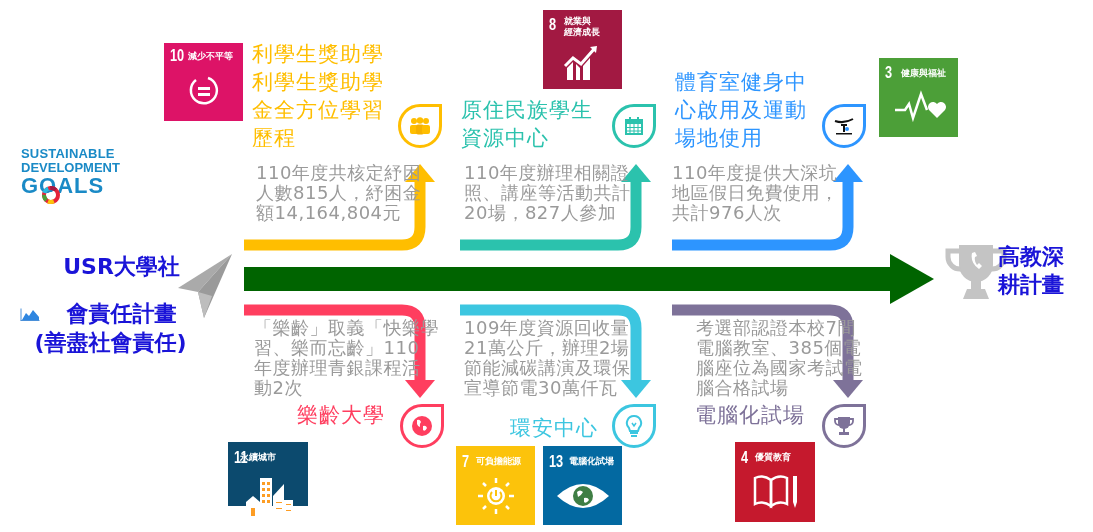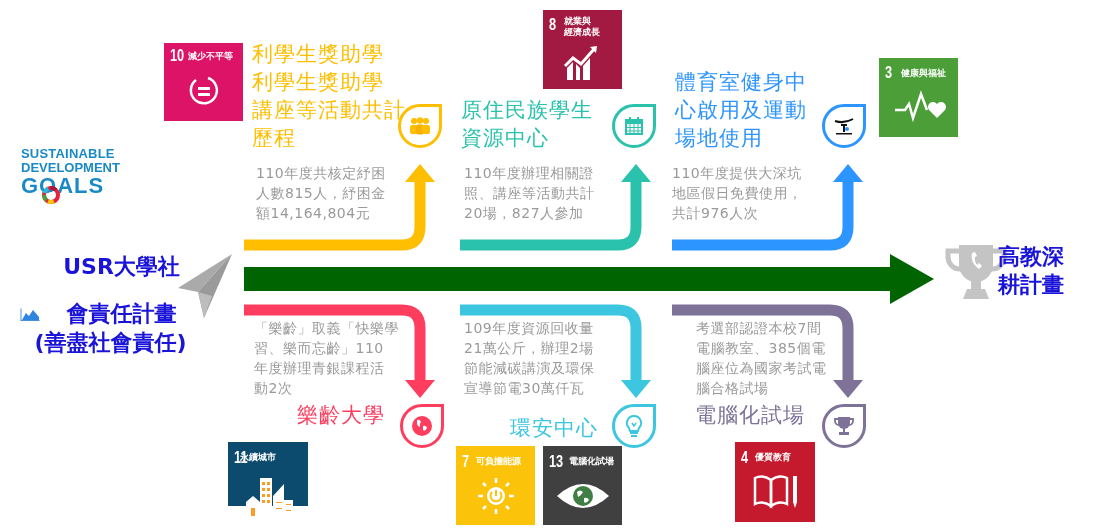--- a/index.html
+++ b/index.html
@@ -3,21 +3,21 @@
 <meta charset="utf-8">
 <style>
   html, body { margin:0; padding:0; background:#ffffff; }
   body { width:1093px; height:532px; position:relative; overflow:hidden; font-family:"DejaVu Sans","Liberation Sans",sans-serif; }
   .abs { position:absolute; }
   .sdg-tile { position:absolute; color:#fff; box-sizing:border-box; }
   .sdg-tile .num { position:absolute; left:6px; top:3px; font-family:"Liberation Sans",sans-serif; font-weight:bold; font-size:17px; transform:scaleX(0.75); transform-origin:left top; }
   .sdg-tile .lbl { position:absolute; font-size:9px; line-height:11px; white-space:nowrap; font-weight:bold; }
   .sdg-tile svg { position:absolute; }
   .title { position:absolute; font-size:21px; line-height:28px; letter-spacing:1px; font-family:"DejaVu Sans",sans-serif; }
-  .desc { position:absolute; font-size:14px; line-height:20px; color:#9a9a9a; font-family:"DejaVu Sans",sans-serif; letter-spacing:0.5px; }
+  .desc { position:absolute; font-size:18px; line-height:20px; color:#9a9a9a; font-family:"DejaVu Sans",sans-serif; letter-spacing:0.5px; }
   .drop { position:absolute; width:44px; height:44px; box-sizing:border-box; border:3px solid; border-radius:50% 0 50% 50%; background:#fff; }
   .drop svg { position:absolute; left:50%; top:50%; transform:translate(-50%,-50%); }
   .usr { position:absolute; color:#1a14d8; font-size:22px; line-height:29px; font-weight:bold; text-align:center; font-family:"DejaVu Sans",sans-serif; }
   .goal-text { position:absolute; color:#1a14d8; font-size:22px; line-height:28px; font-weight:bold; font-family:"DejaVu Sans",sans-serif; }
   .sdgs-logo { position:absolute; font-family:"Liberation Sans",sans-serif; font-weight:bold; color:#1a8ac6; }
 </style>
 </head>
 <body>
 
 <div class="sdgs-logo" style="left:21px;top:147px;">
@@ -82,21 +82,21 @@
   <path d="M161 78 L176 96 L191 78 Z" fill="#3cc6e0"></path>
 </svg>
 <svg class="abs" style="left:672px;top:302px;" width="200" height="105" viewBox="0 0 200 105">
   <path d="M0 8 L158 8 Q176 8 176 26 L176 80" fill="none" stroke="#7e7299" stroke-width="11"></path>
   <path d="M161 78 L176 96 L191 78 Z" fill="#7e7299"></path>
 </svg>
 
 <div class="title" style="left:252px;top:40px;color:#ffbe00;">
   <div>利學生獎助學</div>
   <div>利學生獎助學</div>
-  <div>講座等活動共計</div>
+  <div>金全方位學習</div>
   <div>歷程</div>
 </div>
 <div class="drop" style="left:398px;top:104px;border-color:#ffbe00;">
   <svg width="24" height="18" viewBox="0 0 24 18">
     <circle cx="6" cy="4" r="3" fill="#ffbe00"></circle>
       <circle cx="12" cy="3.5" r="3.2" fill="#ffbe00"></circle>
       <circle cx="18" cy="4" r="3" fill="#ffbe00"></circle>
     <rect x="2" y="8" width="8" height="9" rx="2" fill="#ffbe00"></rect>
       <rect x="8" y="7.5" width="8" height="10" rx="2" fill="#f5b000"></rect>
       <rect x="14" y="8" width="8" height="9" rx="2" fill="#ffbe00"></rect>
@@ -279,21 +279,21 @@
         <path d="M2 20 H7"></path>
         <path d="M33 20 H38"></path>
         <path d="M7 7 L10 10"></path>
         <path d="M30 30 L33 33"></path>
         <path d="M33 7 L30 10"></path>
         <path d="M7 33 L10 30"></path>
       </g>
   </svg>
 </div>
 
-<div class="sdg-tile" style="left:543px;top:446px;width:79px;height:79px;background:#404040;">
+<div class="sdg-tile" style="left:543px;top:446px;width:79px;height:79px;background:#0369a1;">
   <span class="num" style="top:6px;">13</span>
   <span class="lbl" style="left:26px;top:10px;">電腦化試場</span>
   <svg style="left:12px;top:34px;" width="56" height="32" viewBox="0 0 56 32">
     <path d="M2 16 Q28 -8 54 16 Q28 40 2 16 Z" fill="#fff"></path>
     <circle cx="28" cy="16" r="10" fill="#3f7e44"></circle>
     <path d="M22 12 Q25 9 28 12 Q26 16 23 17 Z M29 18 Q33 17 34 20 Q31 24 29 22 Z" fill="#fff"></path>
   </svg>
 </div>
 
 <div class="sdg-tile" style="left:735px;top:442px;width:80px;height:80px;background:#c5192d;">

